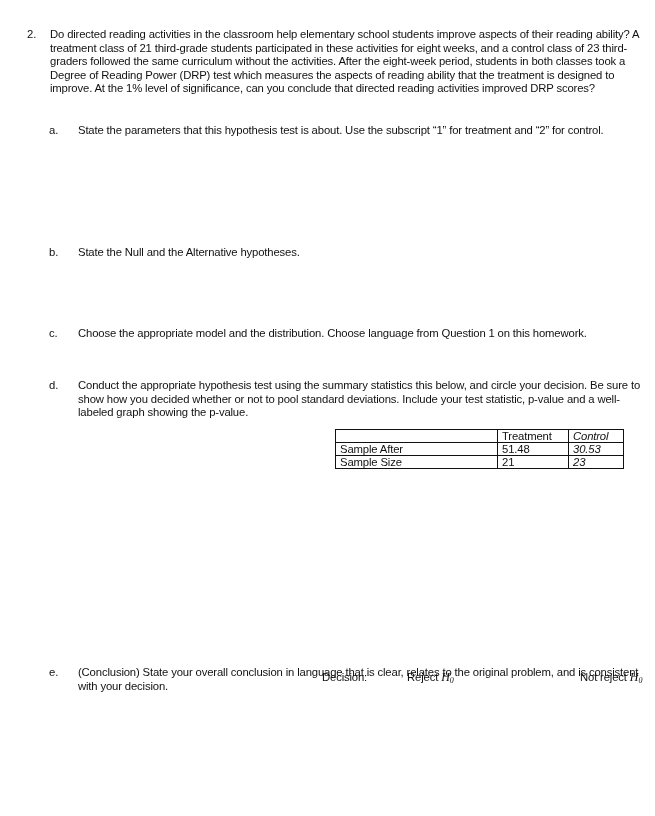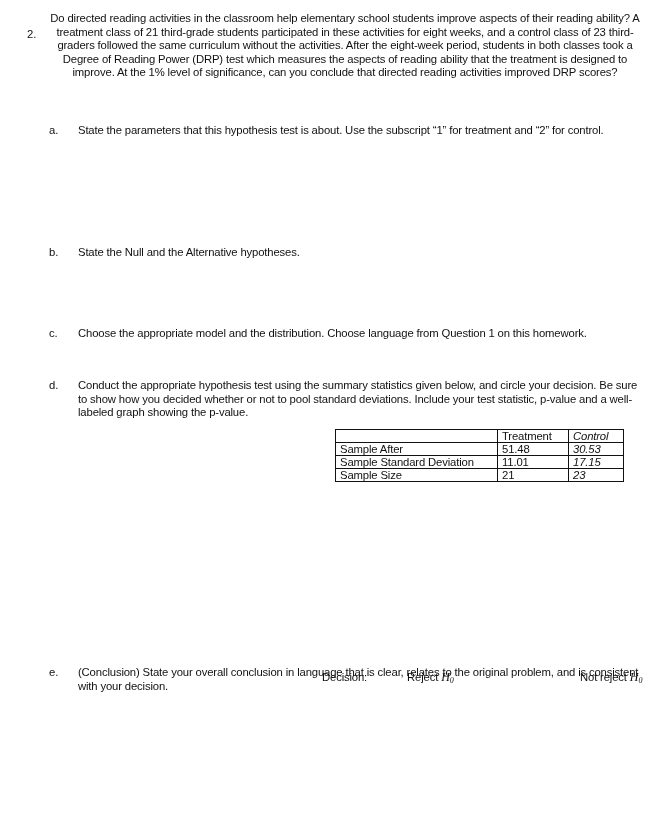--- a/index.html
+++ b/index.html
@@ -13,21 +13,21 @@
       position: relative;
       overflow: hidden;
       font-family: "Liberation Sans", sans-serif;
       font-size: 11.3px;
       color: #111111;
       line-height: 13.6px;
       letter-spacing: -0.15px;
     }
     .abs { position: absolute; }
     .q-num { left: 27px; top: 28px; }
-    .q-text { left: 50px; top: 12px; width: 590px; text-align: center; }
+    .q-text { left: 50px; top: 28px; width: 590px; }
     .sub-letter { left: 49px; }
     .sub-text { left: 78px; width: 570px; }
     #item-a-letter, #item-a-text { top: 124px; }
     #item-b-letter, #item-b-text { top: 246px; }
     #item-c-letter, #item-c-text { top: 327px; }
     #item-d-letter, #item-d-text { top: 379px; }
     #item-e-letter, #item-e-text { top: 666px; }
 
     table.stats {
       position: absolute;
@@ -81,38 +81,33 @@
 <div class="abs sub-letter" id="item-a-letter">a.</div>
 <div class="abs sub-text" id="item-a-text">State the parameters that this hypothesis test is about. Use the subscript “1” for treatment and “2” for control.</div>
 
 <div class="abs sub-letter" id="item-b-letter">b.</div>
 <div class="abs sub-text" id="item-b-text">State the Null and the Alternative hypotheses.</div>
 
 <div class="abs sub-letter" id="item-c-letter">c.</div>
 <div class="abs sub-text" id="item-c-text">Choose the appropriate model and the distribution. Choose language from Question 1 on this homework.</div>
 
 <div class="abs sub-letter" id="item-d-letter">d.</div>
-<div class="abs sub-text" id="item-d-text">Conduct the appropriate hypothesis test using the summary statistics given below, and circle your decision. Be sure to show how you decided whether or not to pool standard deviations. Include your test statistic, p-value and a well-labeled graph showing the p-value.</div>
+<div class="abs sub-text" id="item-d-text">Conduct the appropriate hypothesis test using the summary statistics this below, and circle your decision. Be sure to show how you decided whether or not to pool standard deviations. Include your test statistic, p-value and a well-labeled graph showing the p-value.</div>
 
 <table class="stats">
   <tbody>
       <tr class="header-row">
     <td class="label-col"></td>
     <td class="treat-col">Treatment</td>
     <td class="ctrl-col">Control</td>
   </tr>
   <tr>
     <td class="label-col">Sample After</td>
     <td class="treat-col">51.48</td>
     <td class="ctrl-col">30.53</td>
-  </tr>
-  <tr>
-    <td class="label-col">Sample Standard Deviation</td>
-    <td class="treat-col">11.01</td>
-    <td class="ctrl-col">17.15</td>
   </tr>
   <tr>
     <td class="label-col">Sample Size</td>
     <td class="treat-col">21</td>
     <td class="ctrl-col">23</td>
   </tr>
 </tbody>
   </table>
 
 <div class="decision-row">

